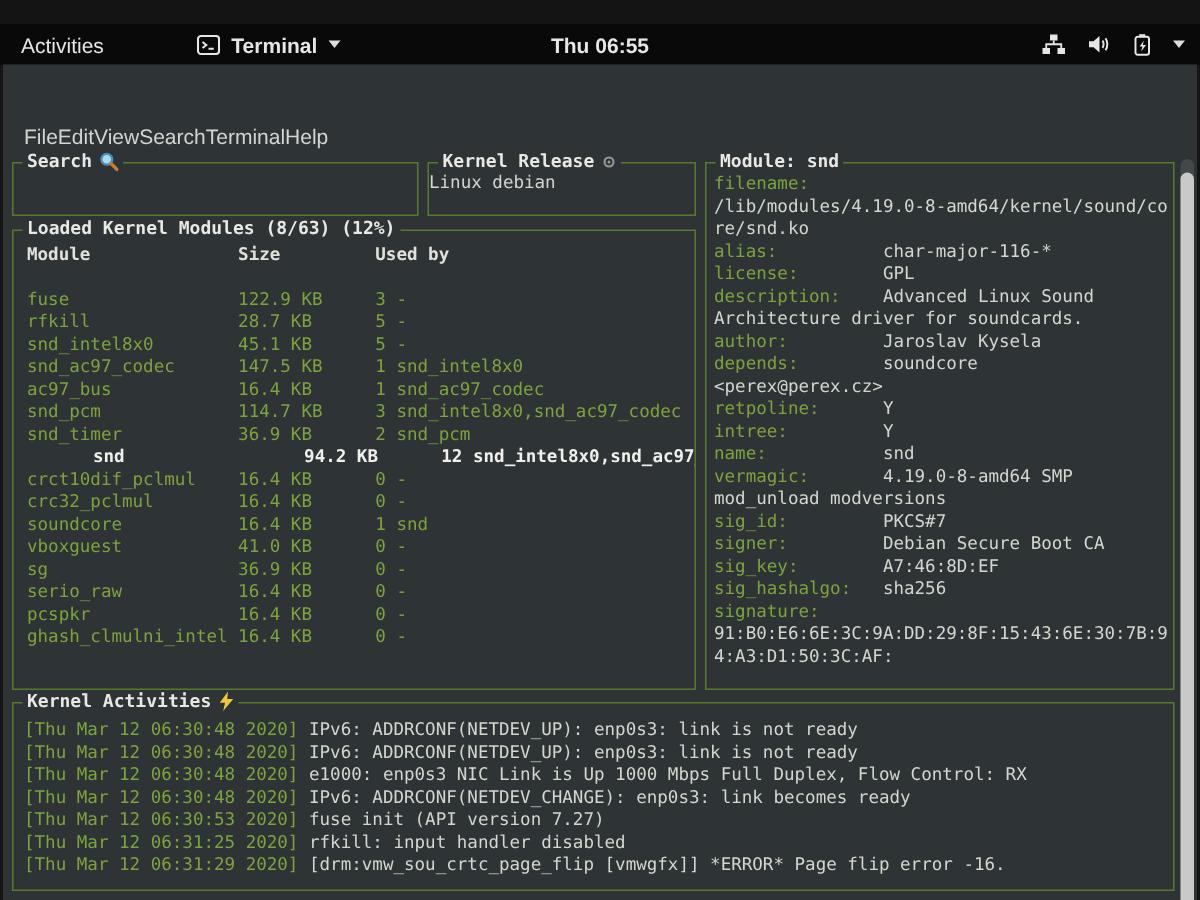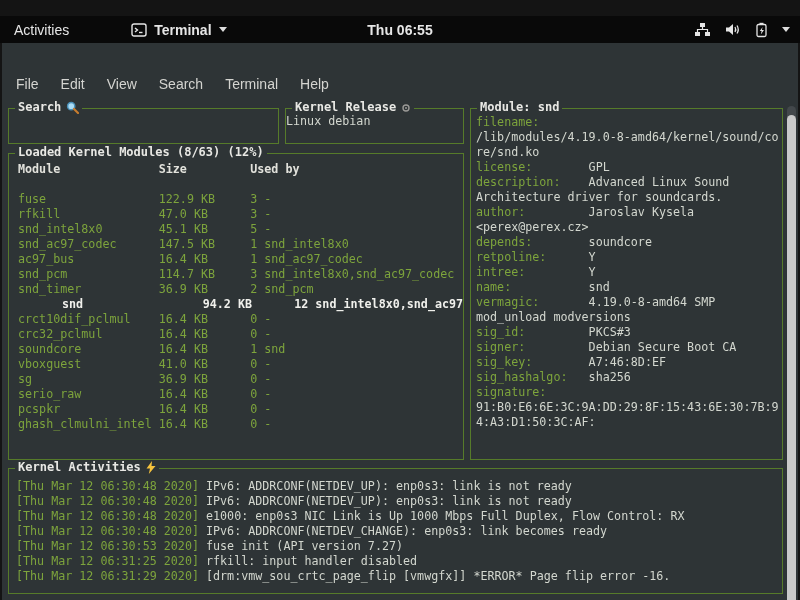--- a/index.html
+++ b/index.html
@@ -19,21 +19,21 @@
           border-right:4px solid transparent; border-top:5px solid #dddddd; }
 
   
   .win { position:absolute; left:2px; top:27px; width:796px; height:571px; background:#2e3436; }
   .titlebar { position:absolute; left:0; top:0; width:796px; height:33px; background:#be185d;
               border-bottom:3px solid #3b82f6; display:flex; align-items:center; justify-content:center;margin-top:38px; }
   .title { color:#d9d9d9; font-weight:700; font-size:14px; }
   .close-btn { position:absolute; right:14px; top:6px; color:#d8d8d8; font-size:16px;
                line-height:20px; width:20px; text-align:center; cursor:pointer; }
   .menubar { position:absolute; left:0; top:33px; width:796px; height:30px; background:#2e3436;
-             display:flex; gap:22px; padding-left:14px;
+             display:flex; align-items:center; padding-left:14px;
              color:#d4d4d0; font-size:14px; }
   .menu-item { cursor:pointer; }
 
   
   .tui { position:absolute; left:0; top:63px; width:796px; height:508px; background:#2e3436;
          font-family:"DejaVu Sans Mono", monospace; font-size:11.7px; line-height:15px; }
   .panel { position:absolute; border:1px solid #567b2a; }
   .ptitle { position:absolute; top:-9px; left:6px; background:#2e3436; padding:0 3px;
             color:#e8e8e4; font-weight:700; font-size:12px; display:flex; align-items:center; gap:5px;
             white-space:nowrap; }
@@ -153,50 +153,51 @@
       </div>
 
       <div class="panel p-module">
         <div class="ptitle">
           <span>Module: snd</span>
         </div>
         <div class="module-lines" id="module-lines">
             <div class="tline"><span class="green">filename:       </span><span class="white"></span></div>
             <div class="tline"><span class="white">/lib/modules/4.19.0-8-amd64/kernel/sound/co</span></div>
             <div class="tline"><span class="white">re/snd.ko</span></div>
+            <div class="tline"><span class="green">alias:          </span><span class="white">char-major-116-*</span></div>
             <div class="tline"><span class="green">license:        </span><span class="white">GPL</span></div>
             <div class="tline"><span class="green">description:    </span><span class="white">Advanced Linux Sound</span></div>
             <div class="tline"><span class="white">Architecture driver for soundcards.</span></div>
             <div class="tline"><span class="green">author:         </span><span class="white">Jaroslav Kysela</span></div>
+            <div class="tline"><span class="green">depends:        </span><span class="white">soundcore</span></div>
             <div class="tline"><span class="white">&lt;perex@perex.cz&gt;</span></div>
-            <div class="tline"><span class="green">depends:        </span><span class="white">soundcore</span></div>
             <div class="tline"><span class="green">retpoline:      </span><span class="white">Y</span></div>
             <div class="tline"><span class="green">intree:         </span><span class="white">Y</span></div>
             <div class="tline"><span class="green">name:           </span><span class="white">snd</span></div>
             <div class="tline"><span class="green">vermagic:       </span><span class="white">4.19.0-8-amd64 SMP</span></div>
             <div class="tline"><span class="white">mod_unload modversions</span></div>
-            <div class="tline"><span class="green">sig_id:         </span><span class="white">PKCS#3</span></div>
+            <div class="tline"><span class="green">sig_id:         </span><span class="white">PKCS#7</span></div>
             <div class="tline"><span class="green">signer:         </span><span class="white">Debian Secure Boot CA</span></div>
             <div class="tline"><span class="green">sig_key:        </span><span class="white">A7:46:8D:EF</span></div>
             <div class="tline"><span class="green">sig_hashalgo:   </span><span class="white">sha256</span></div>
             <div class="tline"><span class="green">signature:      </span><span class="white"></span></div>
             <div class="tline"><span class="white">91:B0:E6:6E:3C:9A:DD:29:8F:15:43:6E:30:7B:9</span></div>
             <div class="tline"><span class="white">4:A3:D1:50:3C:AF:</span></div>
           </div>
       </div>
 
       <div class="panel p-table">
         <div class="ptitle">
           <span>Loaded Kernel Modules (8/63) (12%)</span>
         </div>
         <div class="table-body" id="table-body">
             <div class="hdr">Module              Size         Used by</div>
             <div class="spacer"></div>
             <div class="row">fuse                122.9 KB     3 -</div>
-            <div class="row">rfkill              47.0 KB      3 -</div>
+            <div class="row">rfkill              28.7 KB      5 -</div>
             <div class="row">snd_intel8x0        45.1 KB      5 -</div>
             <div class="row">snd_ac97_codec      147.5 KB     1 snd_intel8x0</div>
             <div class="row">ac97_bus            16.4 KB      1 snd_ac97_codec</div>
             <div class="row">snd_pcm             114.7 KB     3 snd_intel8x0,snd_ac97_codec</div>
             <div class="row">snd_timer           36.9 KB      2 snd_pcm</div>
             <div class="row sel">snd                 94.2 KB      12 snd_intel8x0,snd_ac97_code</div>
             <div class="row">crct10dif_pclmul    16.4 KB      0 -</div>
             <div class="row">crc32_pclmul        16.4 KB      0 -</div>
             <div class="row">soundcore           16.4 KB      1 snd</div>
             <div class="row">vboxguest           41.0 KB      0 -</div>

